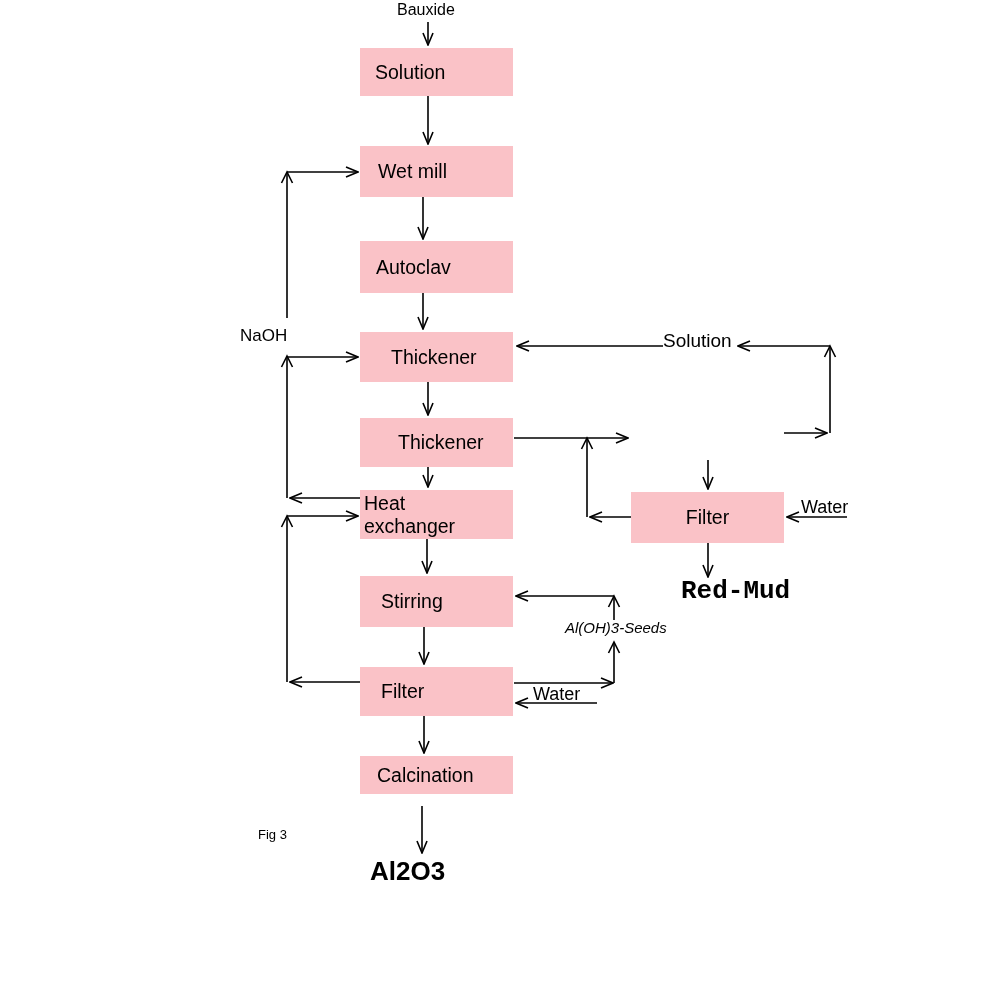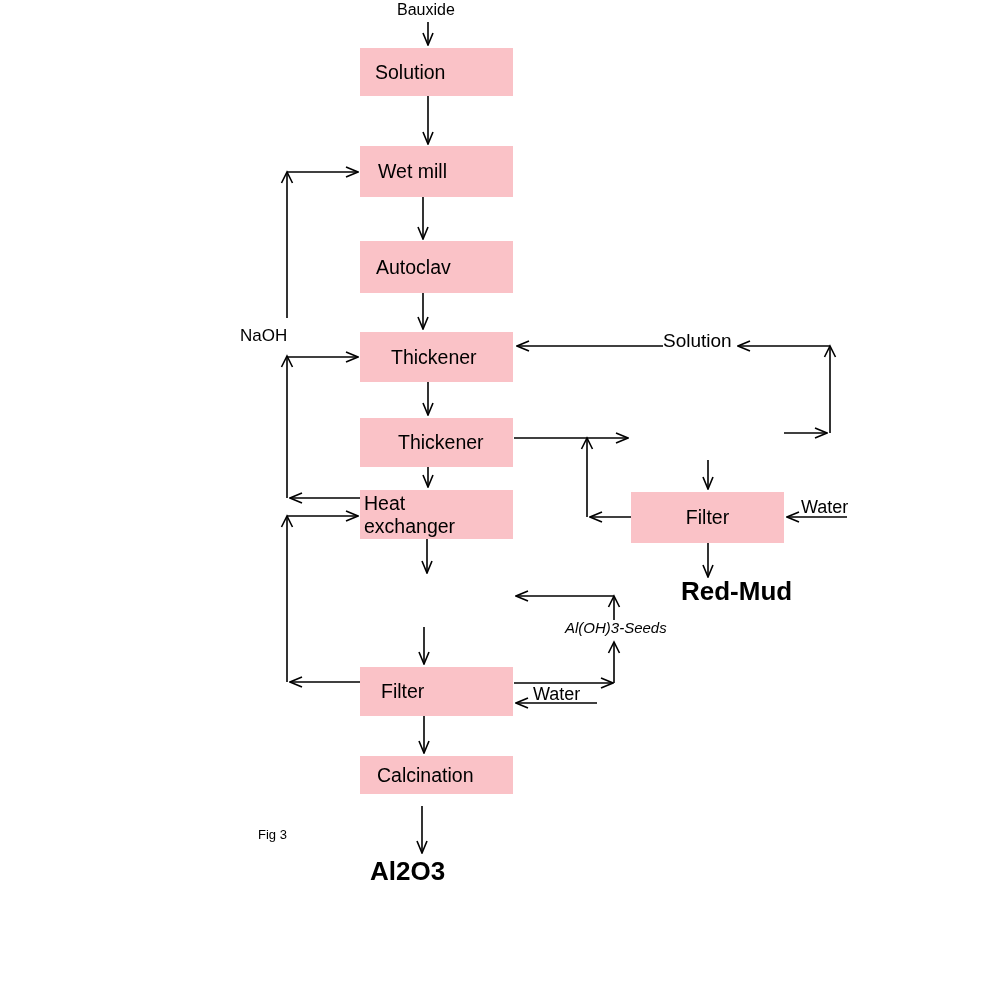--- a/index.html
+++ b/index.html
@@ -24,21 +24,21 @@
   #node-filtermain   {left:360px;top:667px;height:49px;padding-left:21px;}
   #node-calcination  {left:360px;top:756px;height:38px;padding-left:17px;}
   #node-washthickner {left:631px;top:410px;height:50px;justify-content:center;}
   #node-filterright  {left:631px;top:492px;height:51px;justify-content:center;}
 
   .lbl{position:absolute;white-space:nowrap;}
   #lbl-bauxide {left:397px;top:1px;  font-size:16px;}
   #lbl-naoh    {left:240px;top:326px;font-size:17px;}
   #lbl-solution{left:663px;top:330px;font-size:19px;text-align:center;}
   #lbl-water-r {left:801px;top:497px;font-size:18px;}
-  #lbl-redmud  {left:681px;top:576px;font-size:26px;font-weight:bold;}
+  #lbl-redmud  {left:681px;top:576px;font-size:26px;font-weight:bold;font-family:Liberation Mono, monospace;}
   #lbl-seeds   {left:565px;top:619px;font-size:15px;font-style:italic;}
   #lbl-water-b {left:533px;top:684px;font-size:18px;}
   #lbl-al2o3   {left:370px;top:856px;font-size:26px;font-weight:bold;text-align:center;}
   #lbl-fig1    {left:258px;top:827px;font-size:13px;}
 
   svg.wires{position:absolute;left:0;top:0;pointer-events:none;}
   svg.wires path, svg.wires polyline{stroke:#000;stroke-width:1.6;fill:none;}
 </style>
 </head>
 <body>
@@ -55,20 +55,23 @@
       <span>Autoclav</span>
     </div>
   <div class="node" id="node-diluting">
       <span>Thickener</span>
     </div>
   <div class="node" id="node-thickener">
       <span>Thickener</span>
     </div>
   <div class="node" id="node-heatex">
       <span>Heat exchanger</span>
+    </div>
+  <div class="node" id="node-stirring">
+      <span>Stirring</span>
     </div>
   <div class="node" id="node-filtermain">
       <span>Filter</span>
     </div>
   <div class="node" id="node-calcination">
       <span>Calcination</span>
     </div>
   <div class="node" id="node-filterright">
       <span>Filter</span>
     </div>

